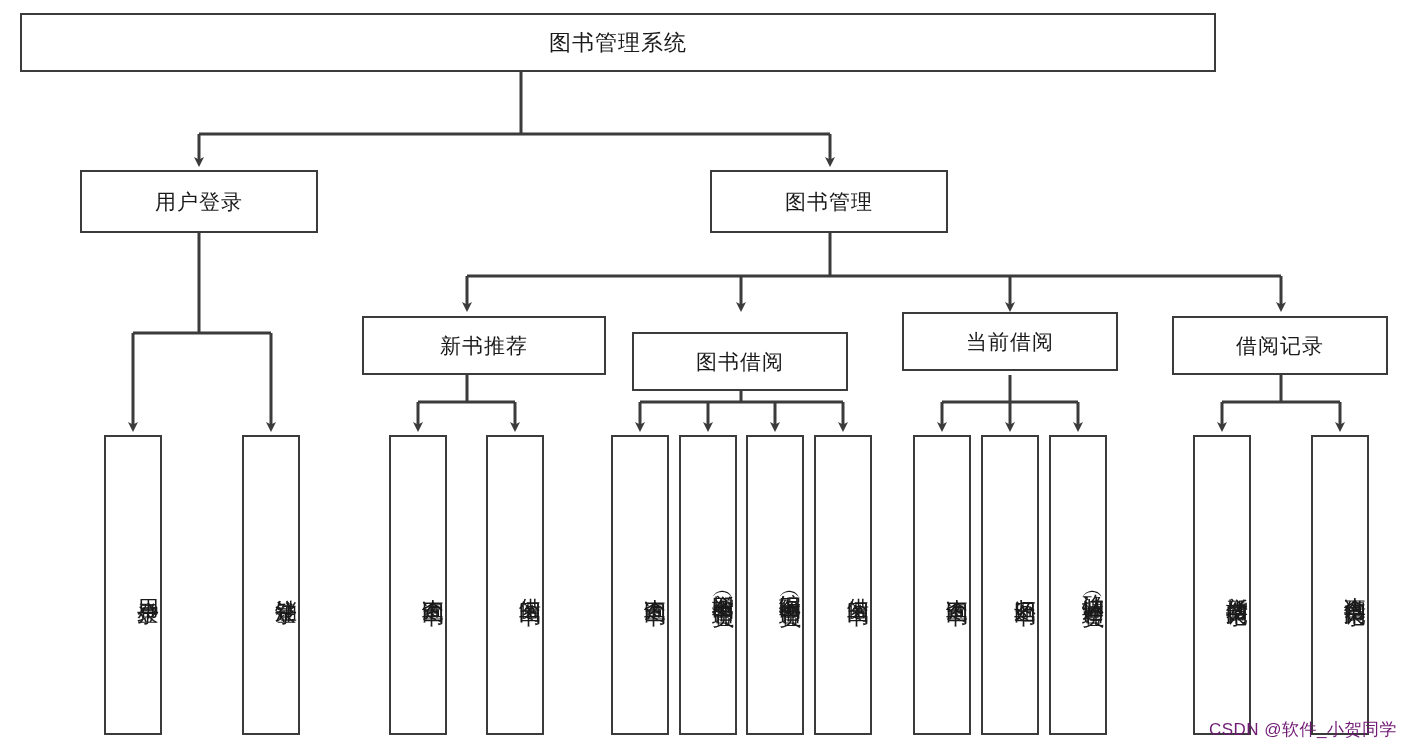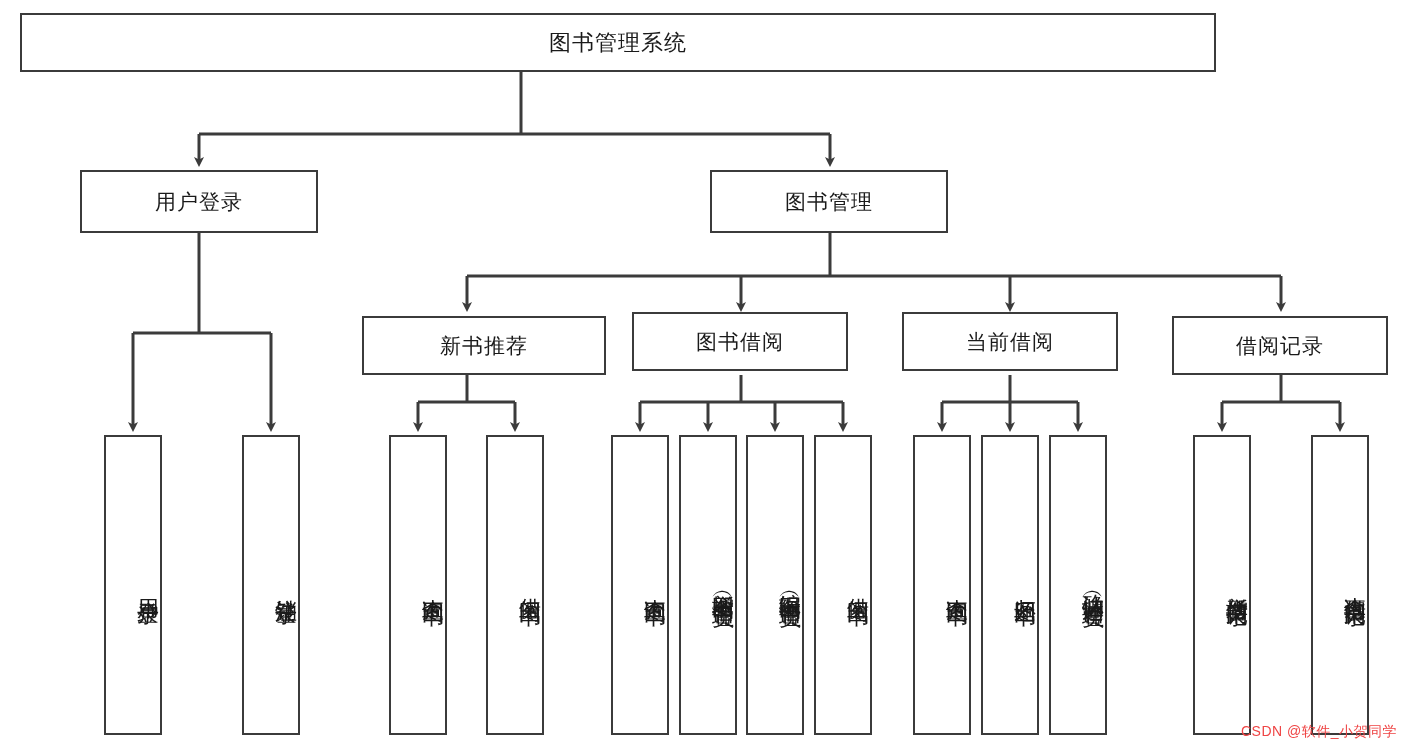--- a/index.html
+++ b/index.html
@@ -56,22 +56,22 @@
     justify-content: center;
   }
   .node.vert .label {
     display: block;
     white-space: nowrap;
   }
   .watermark {
     position: absolute;
     right: 8px;
     bottom: 6px;
-    font-size: 14px;
-    color: #ef4444;
+    font-size: 17px;
+    color: #701a75;
     white-space: nowrap;
     letter-spacing: 0.5px;
   }
 </style>
 </head>
 <body>
 
 <div id="canvas">
 
   <svg id="connectors" viewBox="0 0 1405 747" width="1405" height="747">
@@ -134,21 +134,21 @@
   </div>
 
   <div class="node horiz" style="left:710px; top:170px; width:238px; height:63px;">
     <span class="label">图书管理</span>
   </div>
 
   <div class="node horiz" style="left:362px; top:316px; width:244px; height:59px;">
     <span class="label">新书推荐</span>
   </div>
 
-  <div class="node horiz" style="left:632px; top:312px; width:216px; height:59px;">
+  <div class="node horiz" style="left:632px; top:332px; width:216px; height:59px;">
     <span class="label">图书借阅</span>
   </div>
 
   <div class="node horiz" style="left:902px; top:312px; width:216px; height:59px;">
     <span class="label">当前借阅</span>
   </div>
 
   <div class="node horiz" style="left:1172px; top:316px; width:216px; height:59px;text-align:center;">
     <span class="label">借阅记录</span>
   </div>

